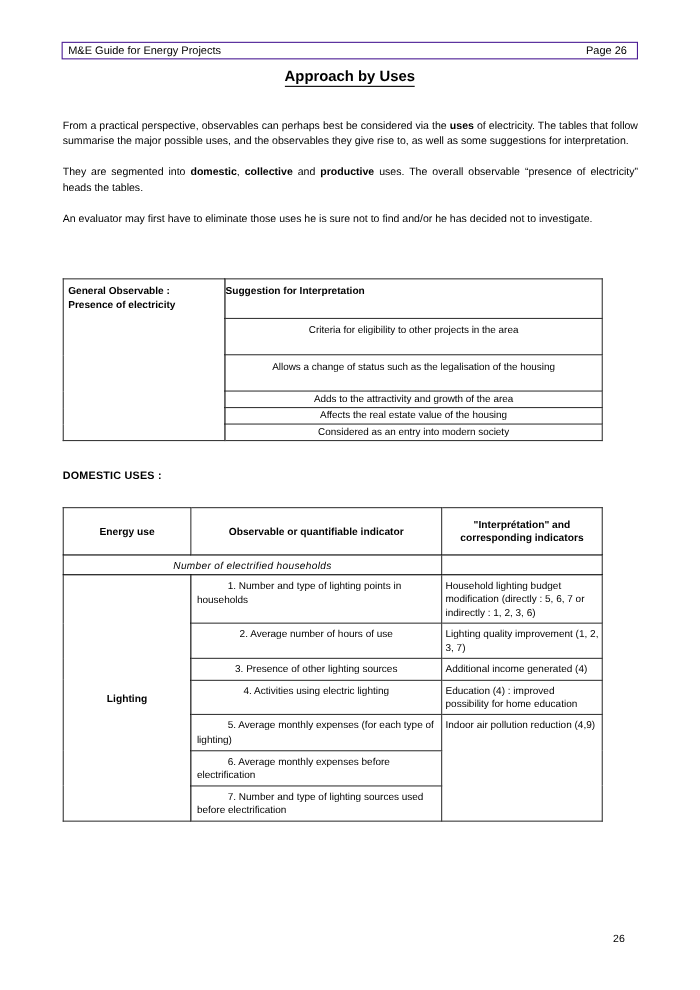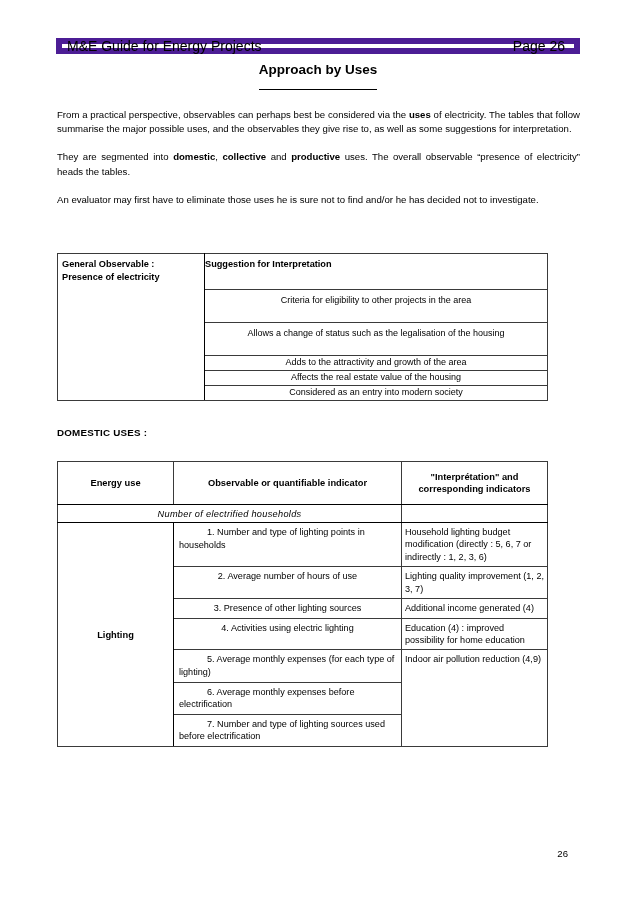--- a/index.html
+++ b/index.html
@@ -23,43 +23,43 @@
     height: 900px;
   }
 
   
   .run-head {
     position: absolute;
     left: 56px;
     top: 38px;
     width: 524px;
     box-sizing: border-box;
-    border: 6px solid #4c1d95;
+    border: 1px solid #4c1d95;
     height: 16px;
     display: flex;
     align-items: center;
     padding: 0 5px;
-    font-size: 14px;
+    font-size: 10px;
   }
   .run-head .rh-left { flex: 1 1 auto; }
   .run-head .rh-right { flex: 0 0 auto; padding-right: 4px; text-align: center; }
 
   
   .doc-title {
     position: absolute;
     left: 0;
     top: 62px;
     width: 636px;
     text-align: center;
     font-size: 13.5px;
     font-weight: bold;
   }
   .doc-title span {
     border-bottom: 1.4px solid #000;
-    padding-bottom: 12px;
+    padding-bottom: 1px;
   }
 
   
   .body-text {
     position: absolute;
     left: 57px;
     top: 108px;
     width: 523px;
     font-size: 9.6px;
     line-height: 14.2px;

